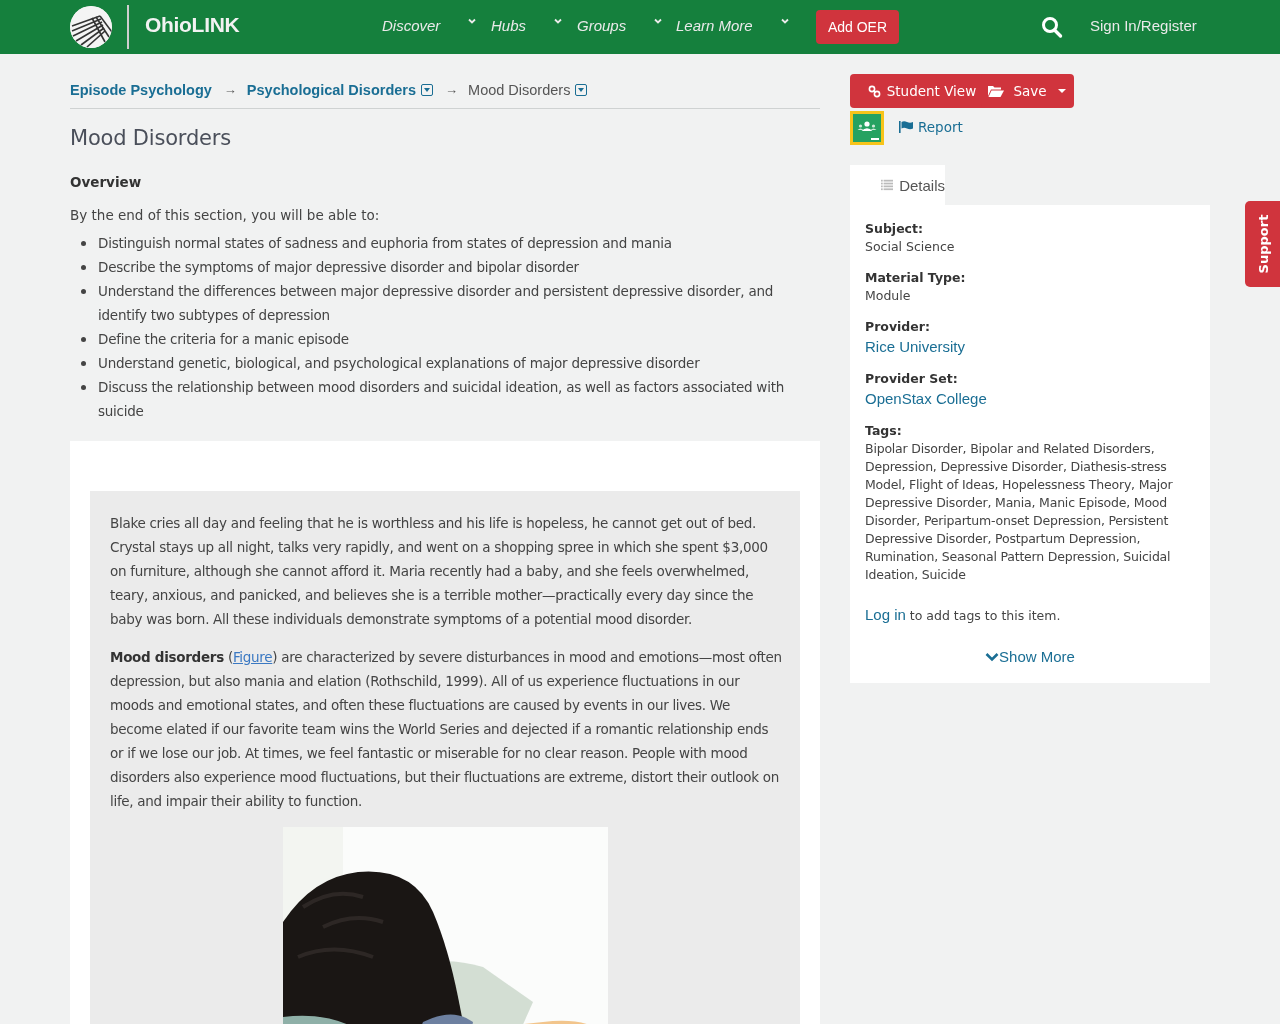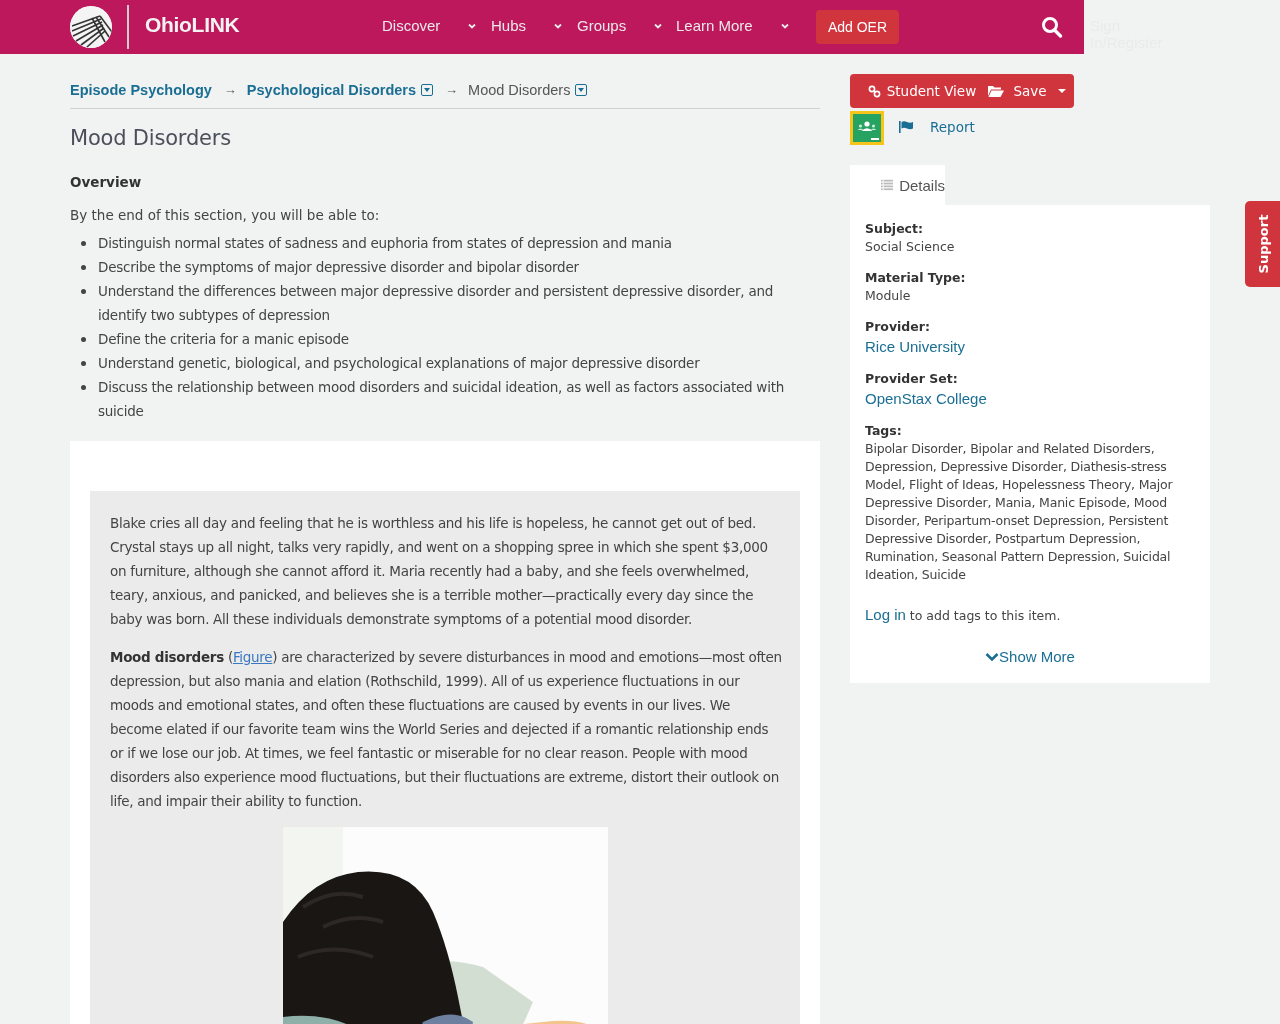--- a/index.html
+++ b/index.html
@@ -1,25 +1,25 @@
 <!DOCTYPE html>
 <html><head>
 <meta charset="utf-8">
 <style>
   * { box-sizing: border-box; margin: 0; padding: 0; }
   html, body { width: 1280px; height: 1024px; overflow: hidden; }
   body { background: #f1f2f2; font-family: "DejaVu Sans", sans-serif; color: #444; position: relative; }
 
   
-  .navbar { position: absolute; left: 0; top: 0; width: 1084px; height: 54px; background: #be185d; }
+  .navbar { position: absolute; left: 0; top: 0; width: 1280px; height: 54px; background: #15803d; }
   .logo { position: absolute; left: 70px; top: 6px; width: 42px; height: 42px; border-radius: 50%; background: #f4f4f4; overflow: hidden; }
   .logo svg { width: 42px; height: 42px; display: block; }
   .logo-divider { position: absolute; left: 127px; top: 5px; width: 2px; height: 44px; background: #cfcfcf; }
   .brand { position: absolute; left: 145px; top: 13px; font-family: "Liberation Sans", sans-serif; font-weight: bold; font-size: 21px; color: #f2f2f2; letter-spacing: -0.3px; }
-  .nav-item { position: absolute; top: 17px; font-family: "Liberation Sans", sans-serif; font-size: 15px; color: #eaeaea; display: flex; align-items: center; gap: 28px; cursor: pointer; }
+  .nav-item { position: absolute; top: 17px; font-family: "Liberation Sans", sans-serif; font-size: 15px; color: #eaeaea; display: flex; gap: 28px; cursor: pointer; font-style: italic; }
   .nav-item .chev { width: 8px; height: 8px; display: inline-block; }
   .add-oer { position: absolute; left: 816px; top: 10px; width: 83px; height: 34px; background: #d0343d; border-radius: 4px; color: #fff; font-family: "Liberation Sans", sans-serif; font-size: 14px; display: flex; align-items: center; justify-content: center; cursor: pointer; }
   .search-btn { position: absolute; left: 1041px; top: 15px; width: 22px; height: 24px; cursor: pointer; }
   .signin { position: absolute; left: 1090px; top: 17px; font-family: "Liberation Sans", sans-serif; font-size: 15px; color: #eaeaea; cursor: pointer; }
 
   
   .breadcrumb { position: absolute; left: 70px; top: 80px; width: 750px; height: 29px; border-bottom: 1px solid #cfd2d2; display: flex; align-items: flex-start; font-family: "Liberation Sans", sans-serif; font-size: 14.5px; }
   .crumb-link { color: #1a6e94; font-weight: bold; cursor: pointer; }
   .crumb-arrow { color: #555; margin: 0 10px 0 12px; font-size: 13px; line-height: 20px; }
   .crumb-current { color: #555; }
@@ -41,21 +41,21 @@
   .note-p { position: absolute; left: 20px; width: 672px; font-size: 13.5px; line-height: 24px; color: #444; letter-spacing: -0.3px; }
   .note-p b { color: #333; }
   .note-p .fig-link { color: #3a78c2; text-decoration: underline; cursor: pointer; }
   .figure { position: absolute; left: 193px; top: 336px; width: 325px; height: 220px; background: #fbfcfb; overflow: hidden; }
   .figure svg { display: block; }
 
   
   .btn-red { position: absolute; top: 74px; height: 34px; background: #d0343d; border-radius: 4px; color: #fff; font-size: 13.5px; display: flex; align-items: center; justify-content: center; gap: 6px; cursor: pointer; }
   .classroom { position: absolute; left: 850px; top: 111px; width: 34px; height: 34px; background: #f7c41a; padding: 3px; cursor: pointer; }
   .classroom-inner { width: 28px; height: 28px; background: #26a261; position: relative; }
-  .report { position: absolute; left: 899px; top: 119px; color: #1a6e94; font-size: 13.5px; display: flex; align-items: center; gap: 16px; cursor: pointer; }
+  .report { position: absolute; left: 899px; top: 119px; color: #1a6e94; font-size: 13.5px; display: flex; align-items: center; gap: 4px; cursor: pointer; }
 
   .details-tab { position: absolute; left: 850px; top: 165px; width: 95px; height: 40px; background: #fff; display: flex; align-items: center; justify-content: center; gap: 6px; font-family: "Liberation Sans", sans-serif; font-size: 15px; color: #555; cursor: pointer; padding-left: 31px; }
   .details-panel { position: absolute; left: 850px; top: 205px; width: 360px; height: 478px; background: #fff; }
   .d-label { position: absolute; left: 15px; font-size: 12.5px; font-weight: bold; color: #333; }
   .d-value { position: absolute; left: 15px; font-size: 12.5px; color: #444; }
   .d-link { position: absolute; left: 15px; font-family: "Liberation Sans", sans-serif; font-size: 15px; color: #1a6e94; cursor: pointer; }
   .d-tags { position: absolute; left: 15px; top: 235px; width: 320px; font-size: 12.5px; line-height: 18px; color: #444; letter-spacing: -0.2px; }
   .login-line { position: absolute; left: 15px; top: 401px; font-size: 12.5px; color: #444; }
   .login-line .login-link { font-family: "Liberation Sans", sans-serif; font-size: 15px; color: #1a6e94; cursor: pointer; }
   .show-more { position: absolute; left: 0; top: 443px; width: 360px; text-align: center; font-family: "Liberation Sans", sans-serif; font-size: 15px; color: #1a6e94; cursor: pointer; }

